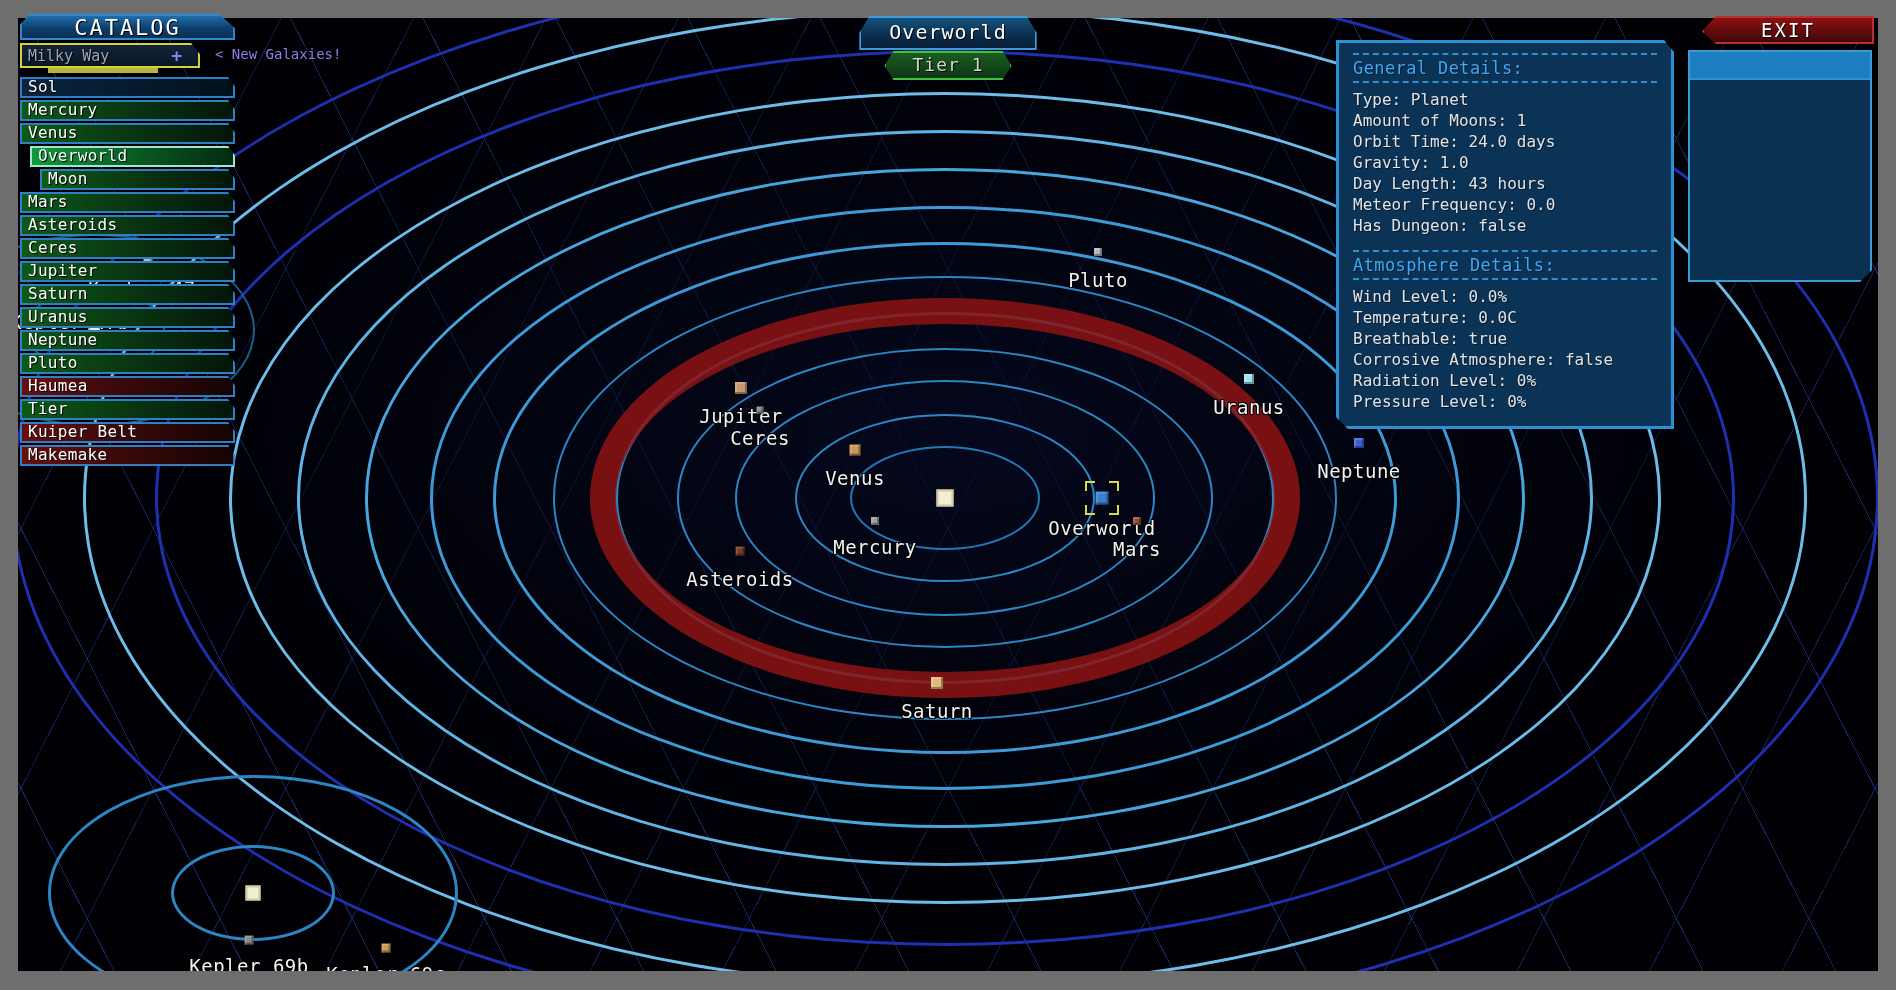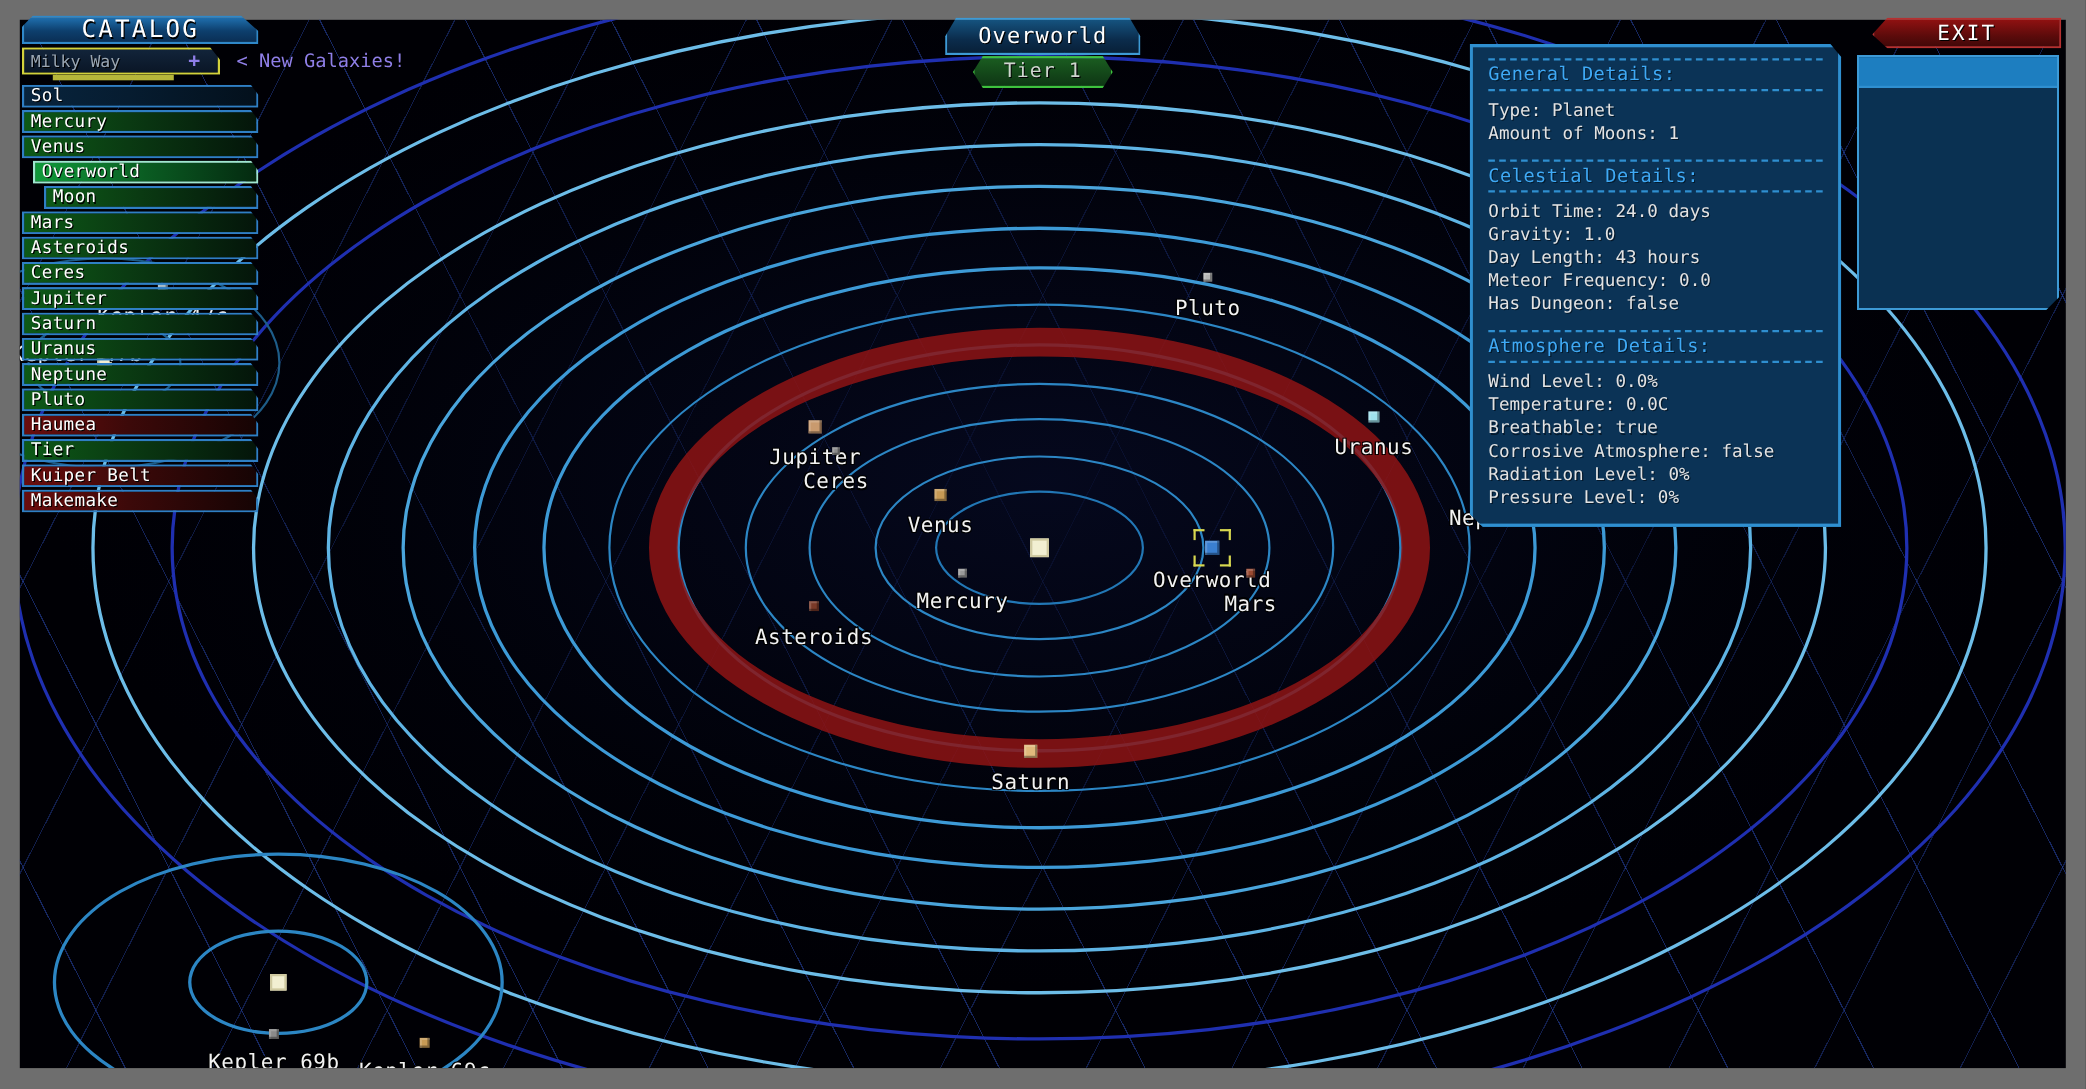--- a/index.html
+++ b/index.html
@@ -90,21 +90,21 @@
     background: linear-gradient(180deg,#12243a,#0a1626);
     border: 2px solid #d2d23c;
     clip-path: polygon(0 0, calc(100% - 9px) 0, 100% 45%, 100% 100%, 0 100%);
     display:flex; align-items:center; padding: 0 6px;
   }
   .galaxy-box .gname { color:#9aa6b2; font-size:15px; text-shadow:1px 1px 0 #000; flex:1; }
   .galaxy-box .gplus { color:#8f7fe8; font-size:18px; font-weight:bold; padding-right:10px; }
   .galaxy-underline { position:absolute; left:28px; top:25px; width:110px; height:5px; background:#b6b63a; }
   .new-galaxies {
     position:absolute; left: 195px; top: 3px;
-    color:#8f7fe8; font-size:17px; white-space:nowrap;
+    color:#8f7fe8; font-size:14px; white-space:nowrap;
     text-shadow: 1px 1px 0 #000;
     text-align: center;
   }
 
   .cat-list { margin-top: 9px; }
   .cat-item {
     position: relative;
     height: 21px;
     margin-bottom: 2px;
     border: 2px solid #2f7fc4;
@@ -340,21 +340,20 @@
     </div>
     <div class="tier-plate">
       <span>Tier 1</span>
     </div>
   </div>
 
   <div id="infopanel">
       <div class="sect">General Details:</div>
       <div class="row">Type: Planet</div>
       <div class="row">Amount of Moons: 1</div>
-      <div class="sect gap">Celestial Details:</div>
       <div class="row">Orbit Time: 24.0 days</div>
       <div class="row">Gravity: 1.0</div>
       <div class="row">Day Length: 43 hours</div>
       <div class="row">Meteor Frequency: 0.0</div>
       <div class="row">Has Dungeon: false</div>
       <div class="sect gap">Atmosphere Details:</div>
       <div class="row">Wind Level: 0.0%</div>
       <div class="row">Temperature: 0.0C</div>
       <div class="row">Breathable: true</div>
       <div class="row">Corrosive Atmosphere: false</div>

